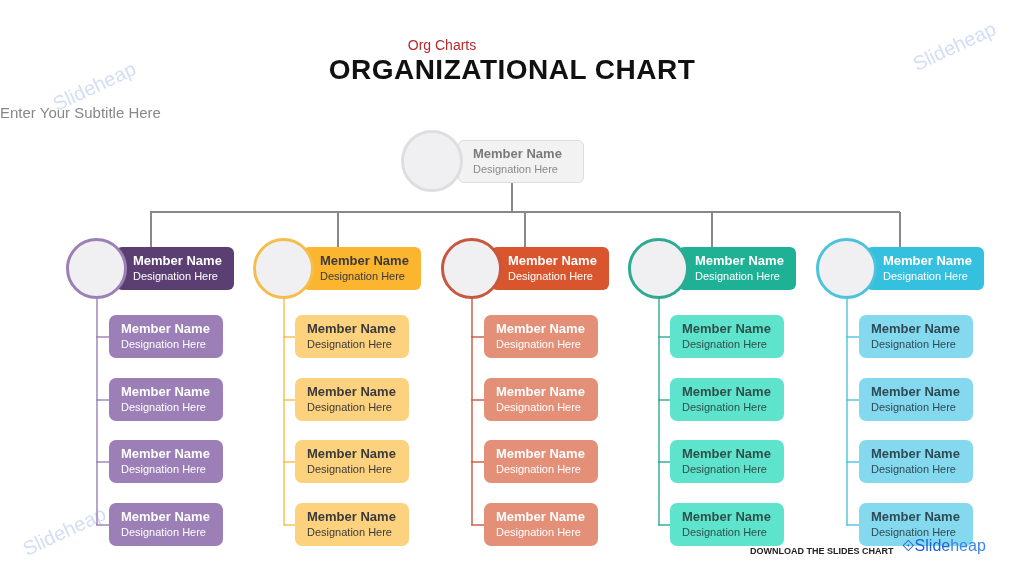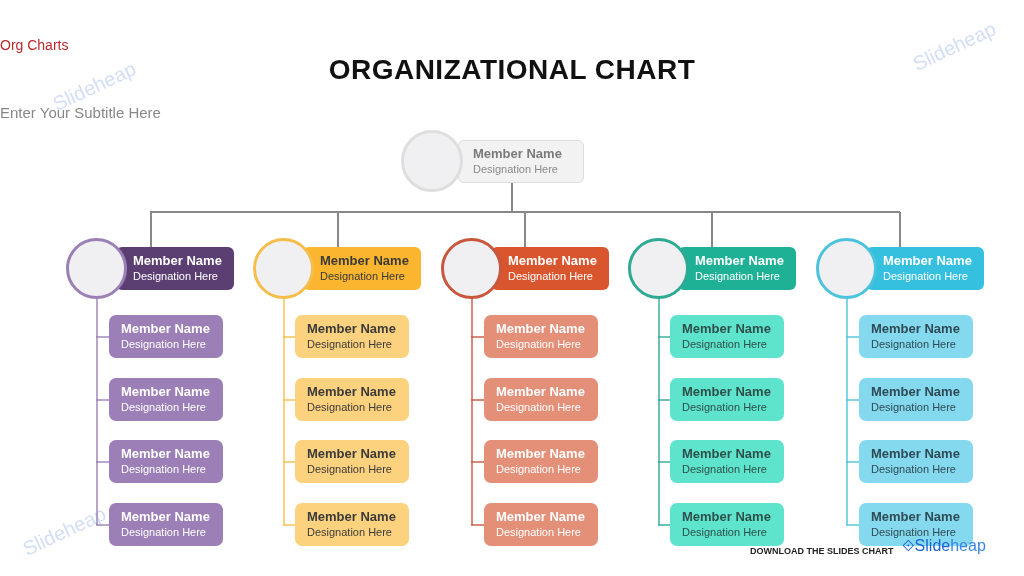--- a/index.html
+++ b/index.html
@@ -1,18 +1,18 @@
 <!DOCTYPE html>
 <html><head>
 <meta charset="utf-8">
 <style>
   * { box-sizing: border-box; margin: 0; padding: 0; }
   body { width: 1024px; height: 576px; background: #ffffff; position: relative; overflow: hidden; font-family: "Liberation Sans", sans-serif; }
   .abs { position: absolute; }
-  .eyebrow { left: 0; width: 884px; top: 37px; color: #b8282c; font-size: 14px; }
+  .eyebrow { left: 0; width: 884px; top: 37px; text-align: center; color: #b8282c; font-size: 14px; }
   .title { left: 0; width: 1024px; top: 54px; text-align: center; color: #111; font-size: 28px; font-weight: bold; letter-spacing: 0.5px; }
   .subtitle { left: 0; width: 1024px; top: 104px; text-align: left; color: #888; font-size: 15px; }
 
   .line { position: absolute; background: #888; }
 
   .root-card { left: 458px; top: 140px; width: 126px; height: 43px; background: #f2f2f2; border: 1.5px solid #ddd; border-radius: 6px; padding: 5px 0 0 14px; }
   .root-card .nm { color: #7a7a7a; font-weight: bold; font-size: 13px; }
   .root-card .ds { color: #8a8a8a; font-size: 11px; margin-top: 2px; }
   .circle { position: absolute; border-radius: 50%; background: #f0f0f3; }
 

